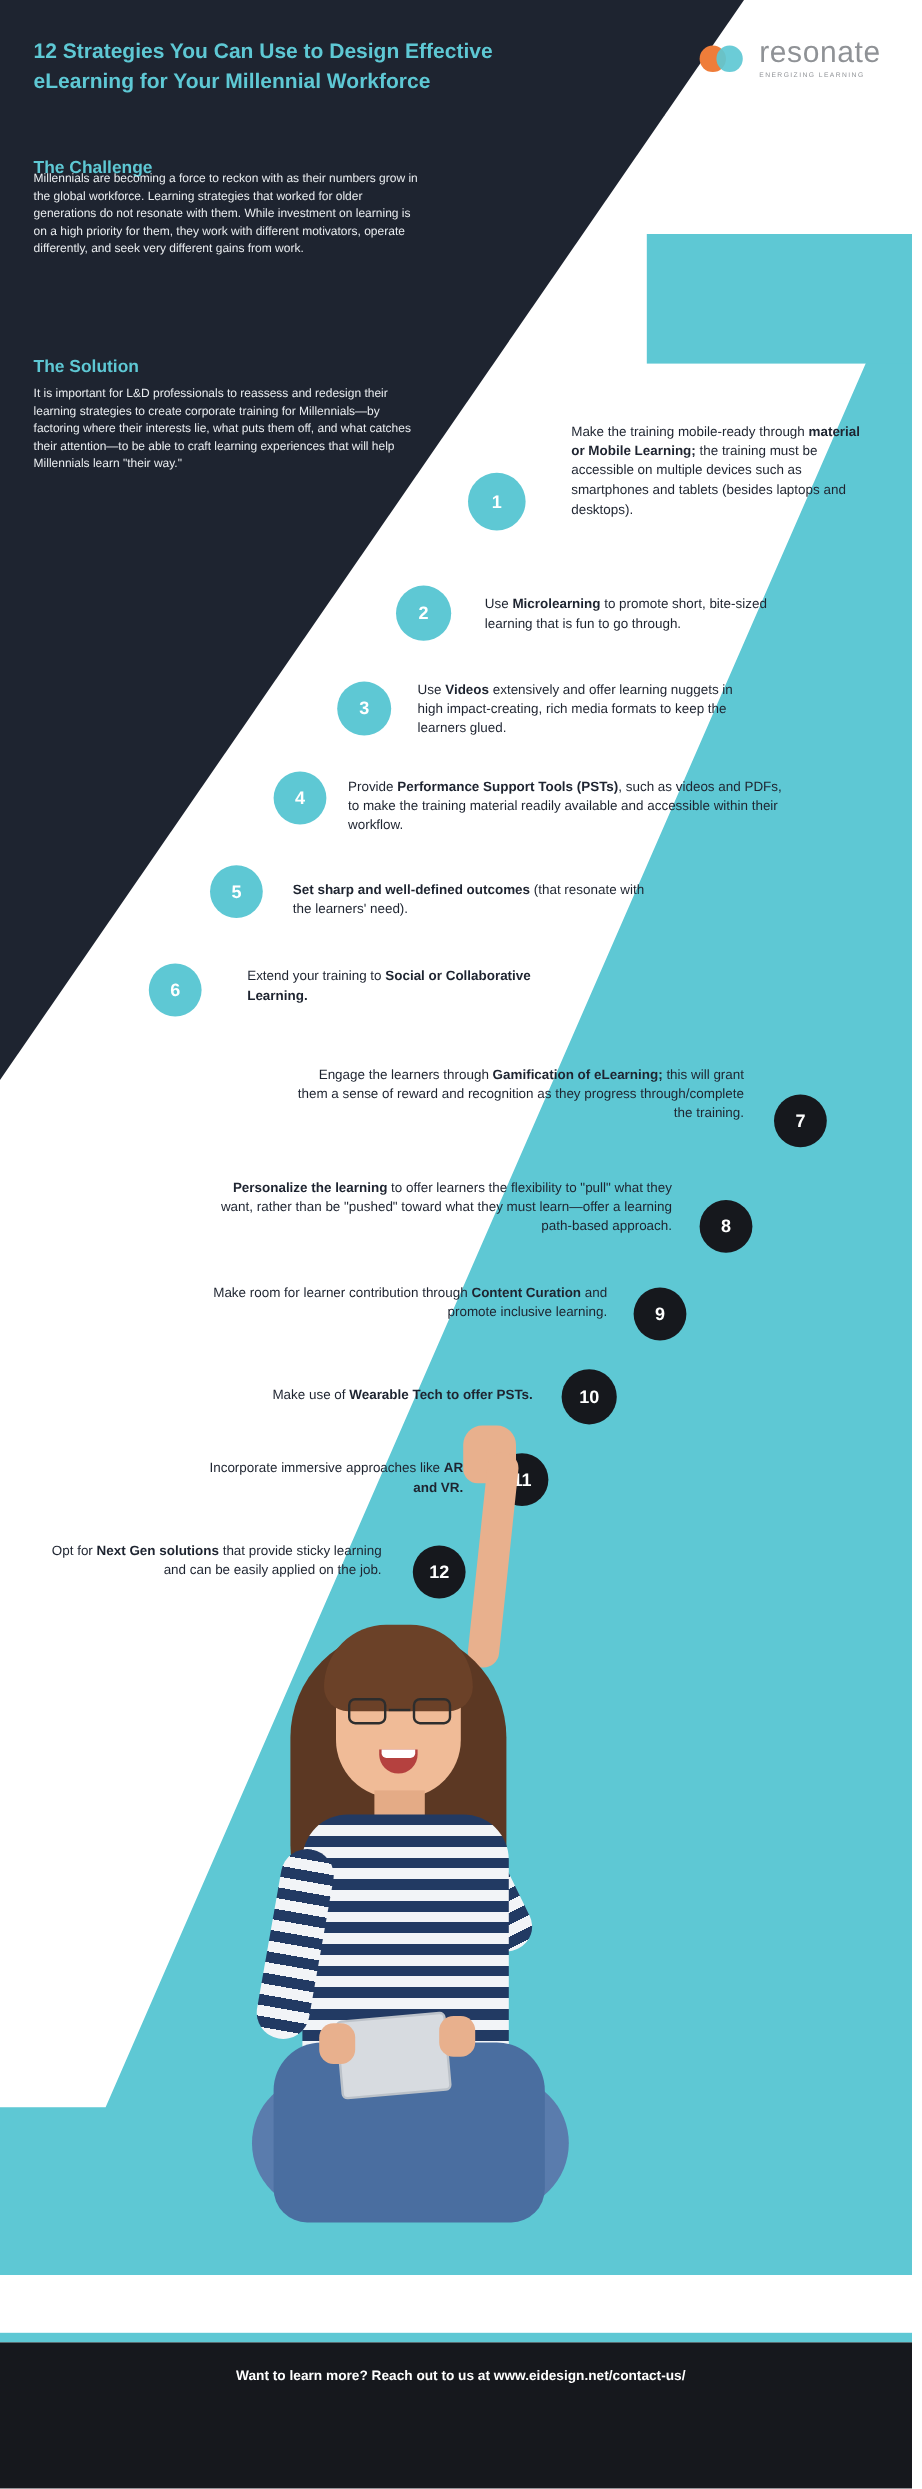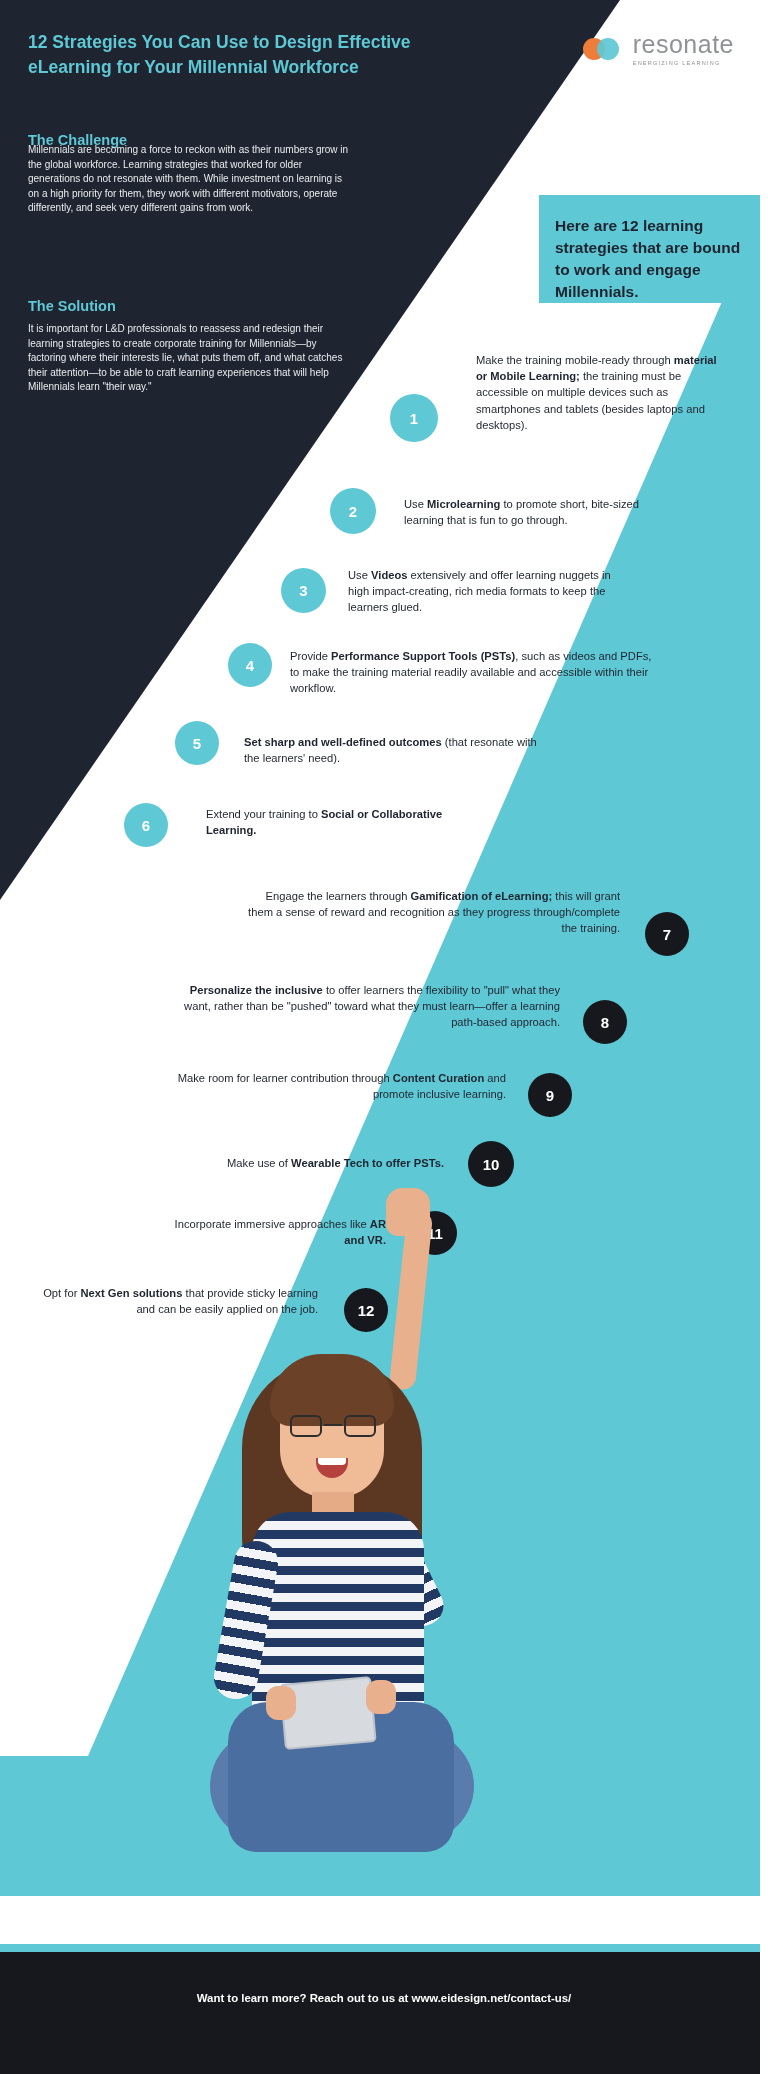--- a/index.html
+++ b/index.html
@@ -281,21 +281,20 @@
     color: #ffffff;
     text-align: center;
     padding: 22px 58px 0 58px;
   }
   .footer p.a {
     font-size: 11.4px;
     line-height: 1.5;
     font-weight: bold;
   }
   .footer p.b {
-    margin-top: 18px;
     font-size: 11.4px;
     font-weight: bold;
   }
   .footer-strip {
     position: absolute;
     left: 0; bottom: 122px;
     width: 768px; height: 8px;
     background: #5ec8d4;
   }
 </style>
@@ -317,21 +316,20 @@
       <div class="c1"></div>
         <div class="c2"></div>
     </div>
     <div>
       <div class="logo-word">resonate</div>
       <div class="logo-sub">ENERGIZING LEARNING</div>
     </div>
   </div>
 
   <div class="teal-banner"></div>
-  <div class="banner-text">Here are 12 learning strategies that are bound to work and engage Millennials.</div>
 
   <div class="sec-head" id="challenge-head">The Challenge</div>
   <div class="sec-body" id="challenge-body">Millennials are becoming a force to reckon with as their numbers grow in the global workforce. Learning strategies that worked for older generations do not resonate with them. While investment on learning is on a high priority for them, they work with different motivators, operate differently, and seek very different gains from work.</div>
   <div class="sec-head" id="solution-head">The Solution</div>
   <div class="sec-body" id="solution-body">It is important for L&amp;D professionals to reassess and redesign their learning strategies to create corporate training for Millennials—by factoring where their interests lie, what puts them off, and what catches their attention—to be able to craft learning experiences that will help Millennials learn "their way."</div>
 
   <div class="item">
     <div class="bubble teal" style="left:390px; top:394px; width:48px; height:48px;">1</div>
     <div class="item-text" style="left:476px; top:352px; width:250px;">Make the training mobile-ready through <b>material or Mobile Learning;</b> the training must be accessible on multiple devices such as smartphones and tablets (besides laptops and desktops).</div>
   </div>
@@ -361,21 +359,21 @@
     <div class="item-text" style="left:206px; top:806px; width:280px;">Extend your training to <b>Social or Collaborative Learning.</b></div>
   </div>
 
   <div class="item">
     <div class="bubble dark" style="left:645px; top:912px; width:44px; height:44px;">7</div>
     <div class="item-text right-text" style="left:246px; top:888px; width:374px;">Engage the learners through <b>Gamification of eLearning;</b> this will grant them a sense of reward and recognition as they progress through/complete the training.</div>
   </div>
 
   <div class="item">
     <div class="bubble dark" style="left:583px; top:1000px; width:44px; height:44px;">8</div>
-    <div class="item-text right-text" style="left:178px; top:982px; width:382px;"><b>Personalize the inclusive</b> to offer learners the flexibility to "pull" what they want, rather than be "pushed" toward what they must learn—offer a learning path-based approach.</div>
+    <div class="item-text right-text" style="left:178px; top:982px; width:382px;"><b>Personalize the learning</b> to offer learners the flexibility to "pull" what they want, rather than be "pushed" toward what they must learn—offer a learning path-based approach.</div>
   </div>
 
   <div class="item">
     <div class="bubble dark" style="left:528px; top:1073px; width:44px; height:44px;">9</div>
     <div class="item-text right-text" style="left:166px; top:1070px; width:340px;">Make room for learner contribution through <b>Content Curation</b> and promote inclusive learning.</div>
   </div>
 
   <div class="item">
     <div class="bubble dark" style="left:468px; top:1141px; width:46px; height:46px;">10</div>
     <div class="item-text right-text" style="left:160px; top:1155px; width:284px;">Make use of <b>Wearable Tech to offer PSTs.</b></div>

